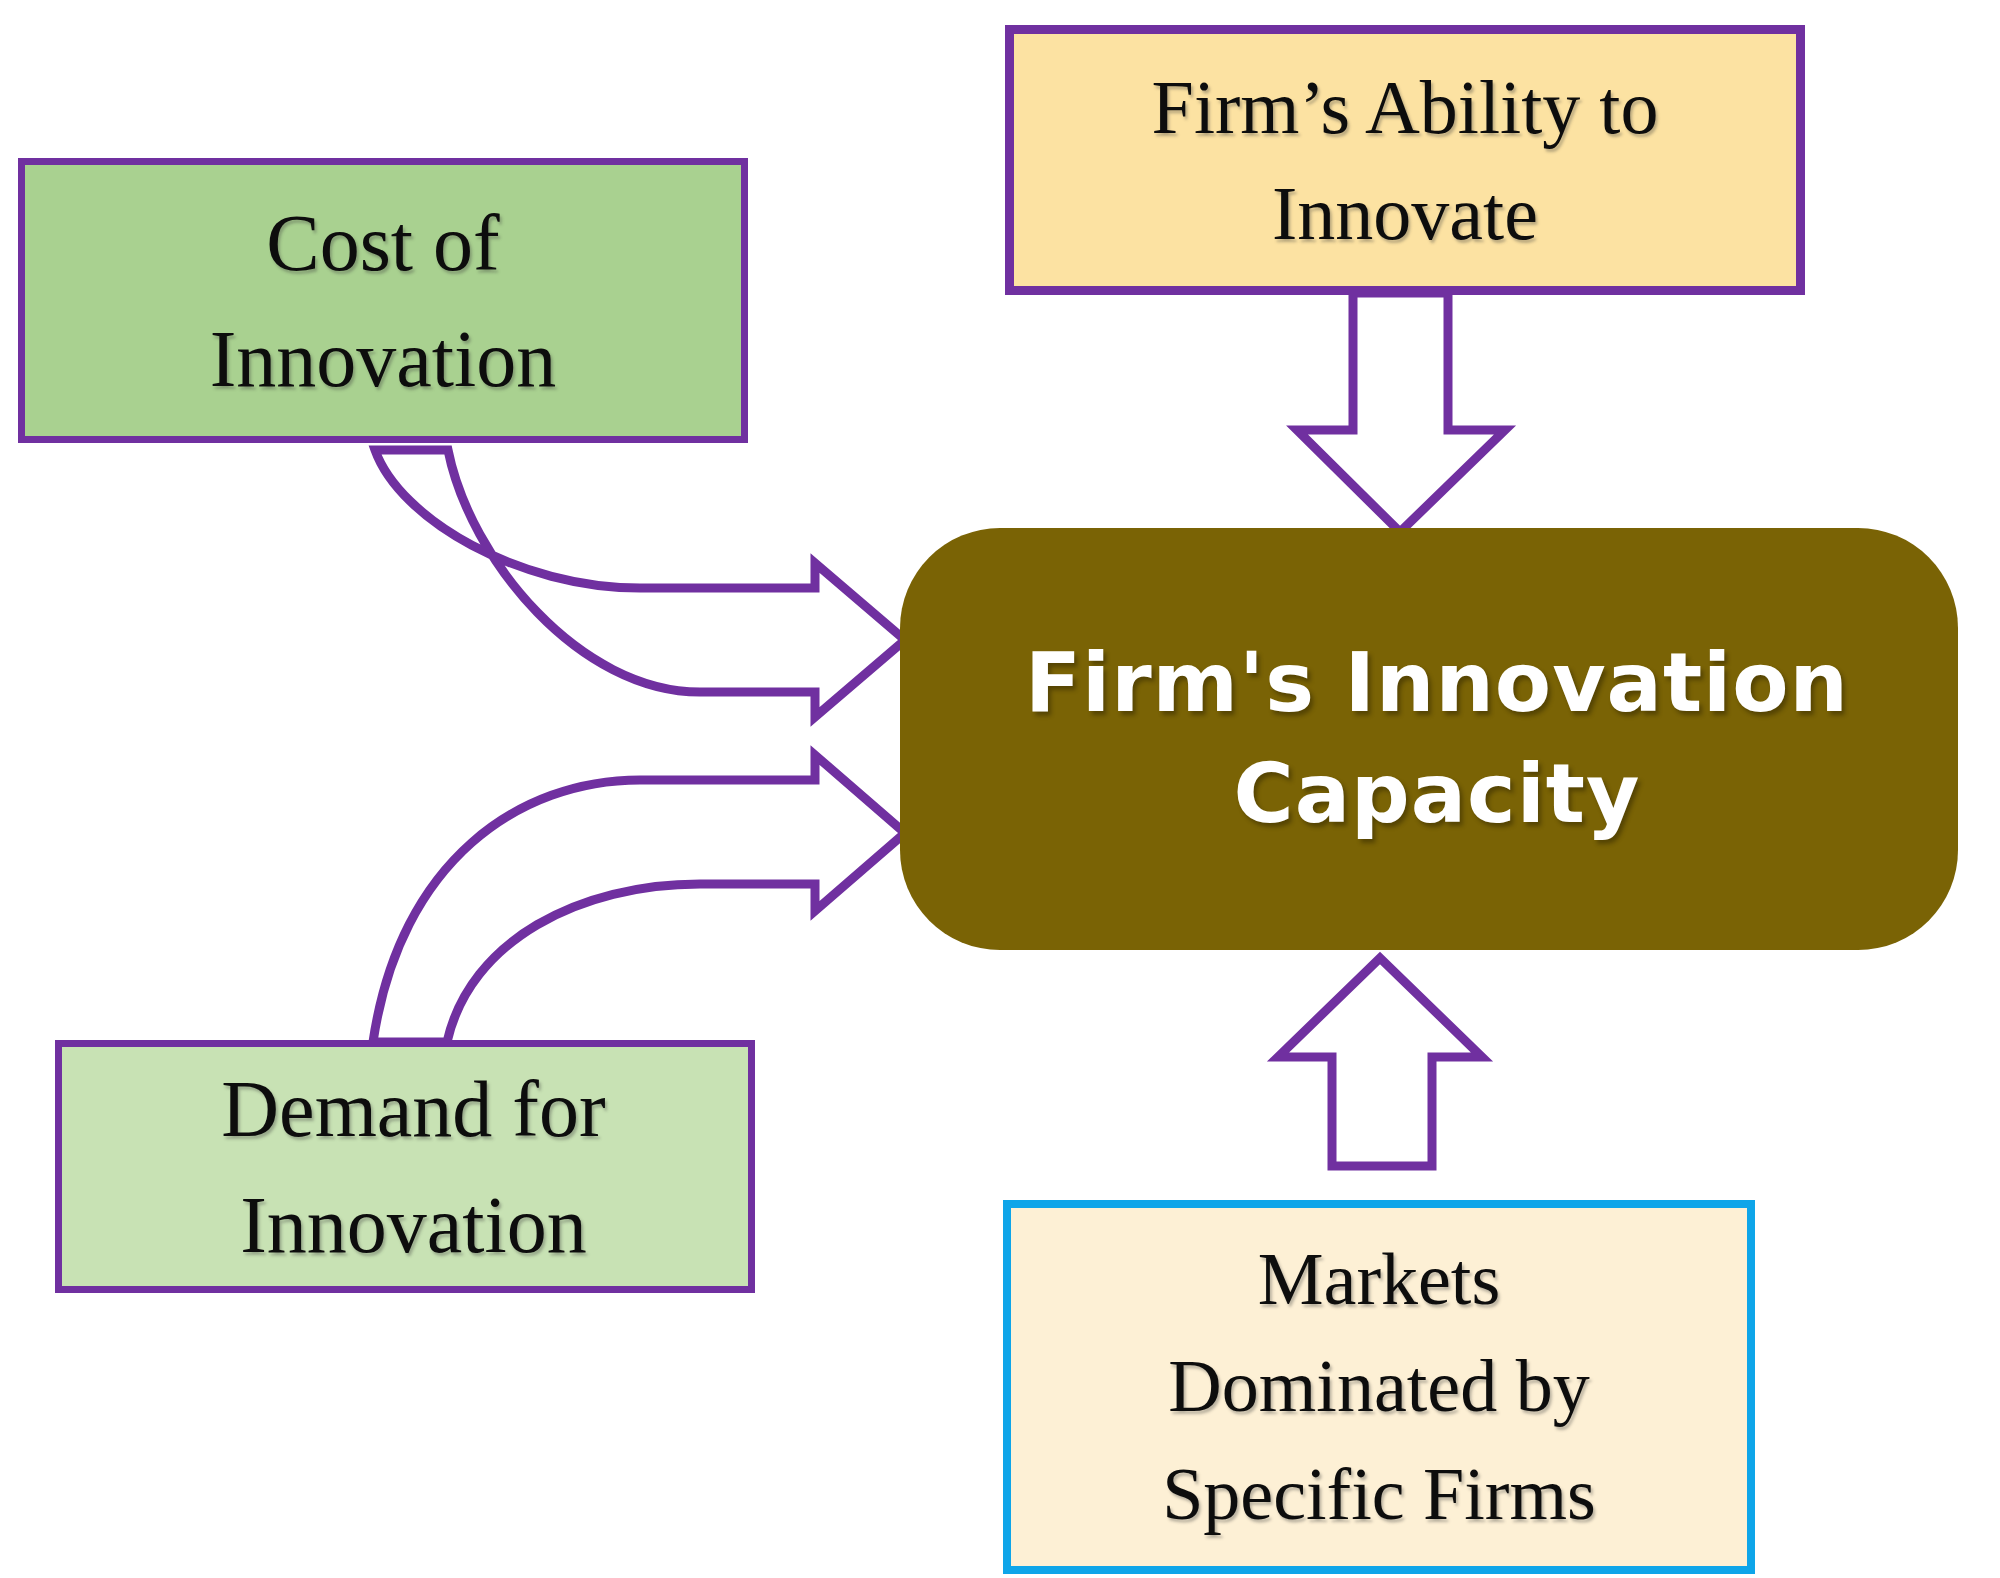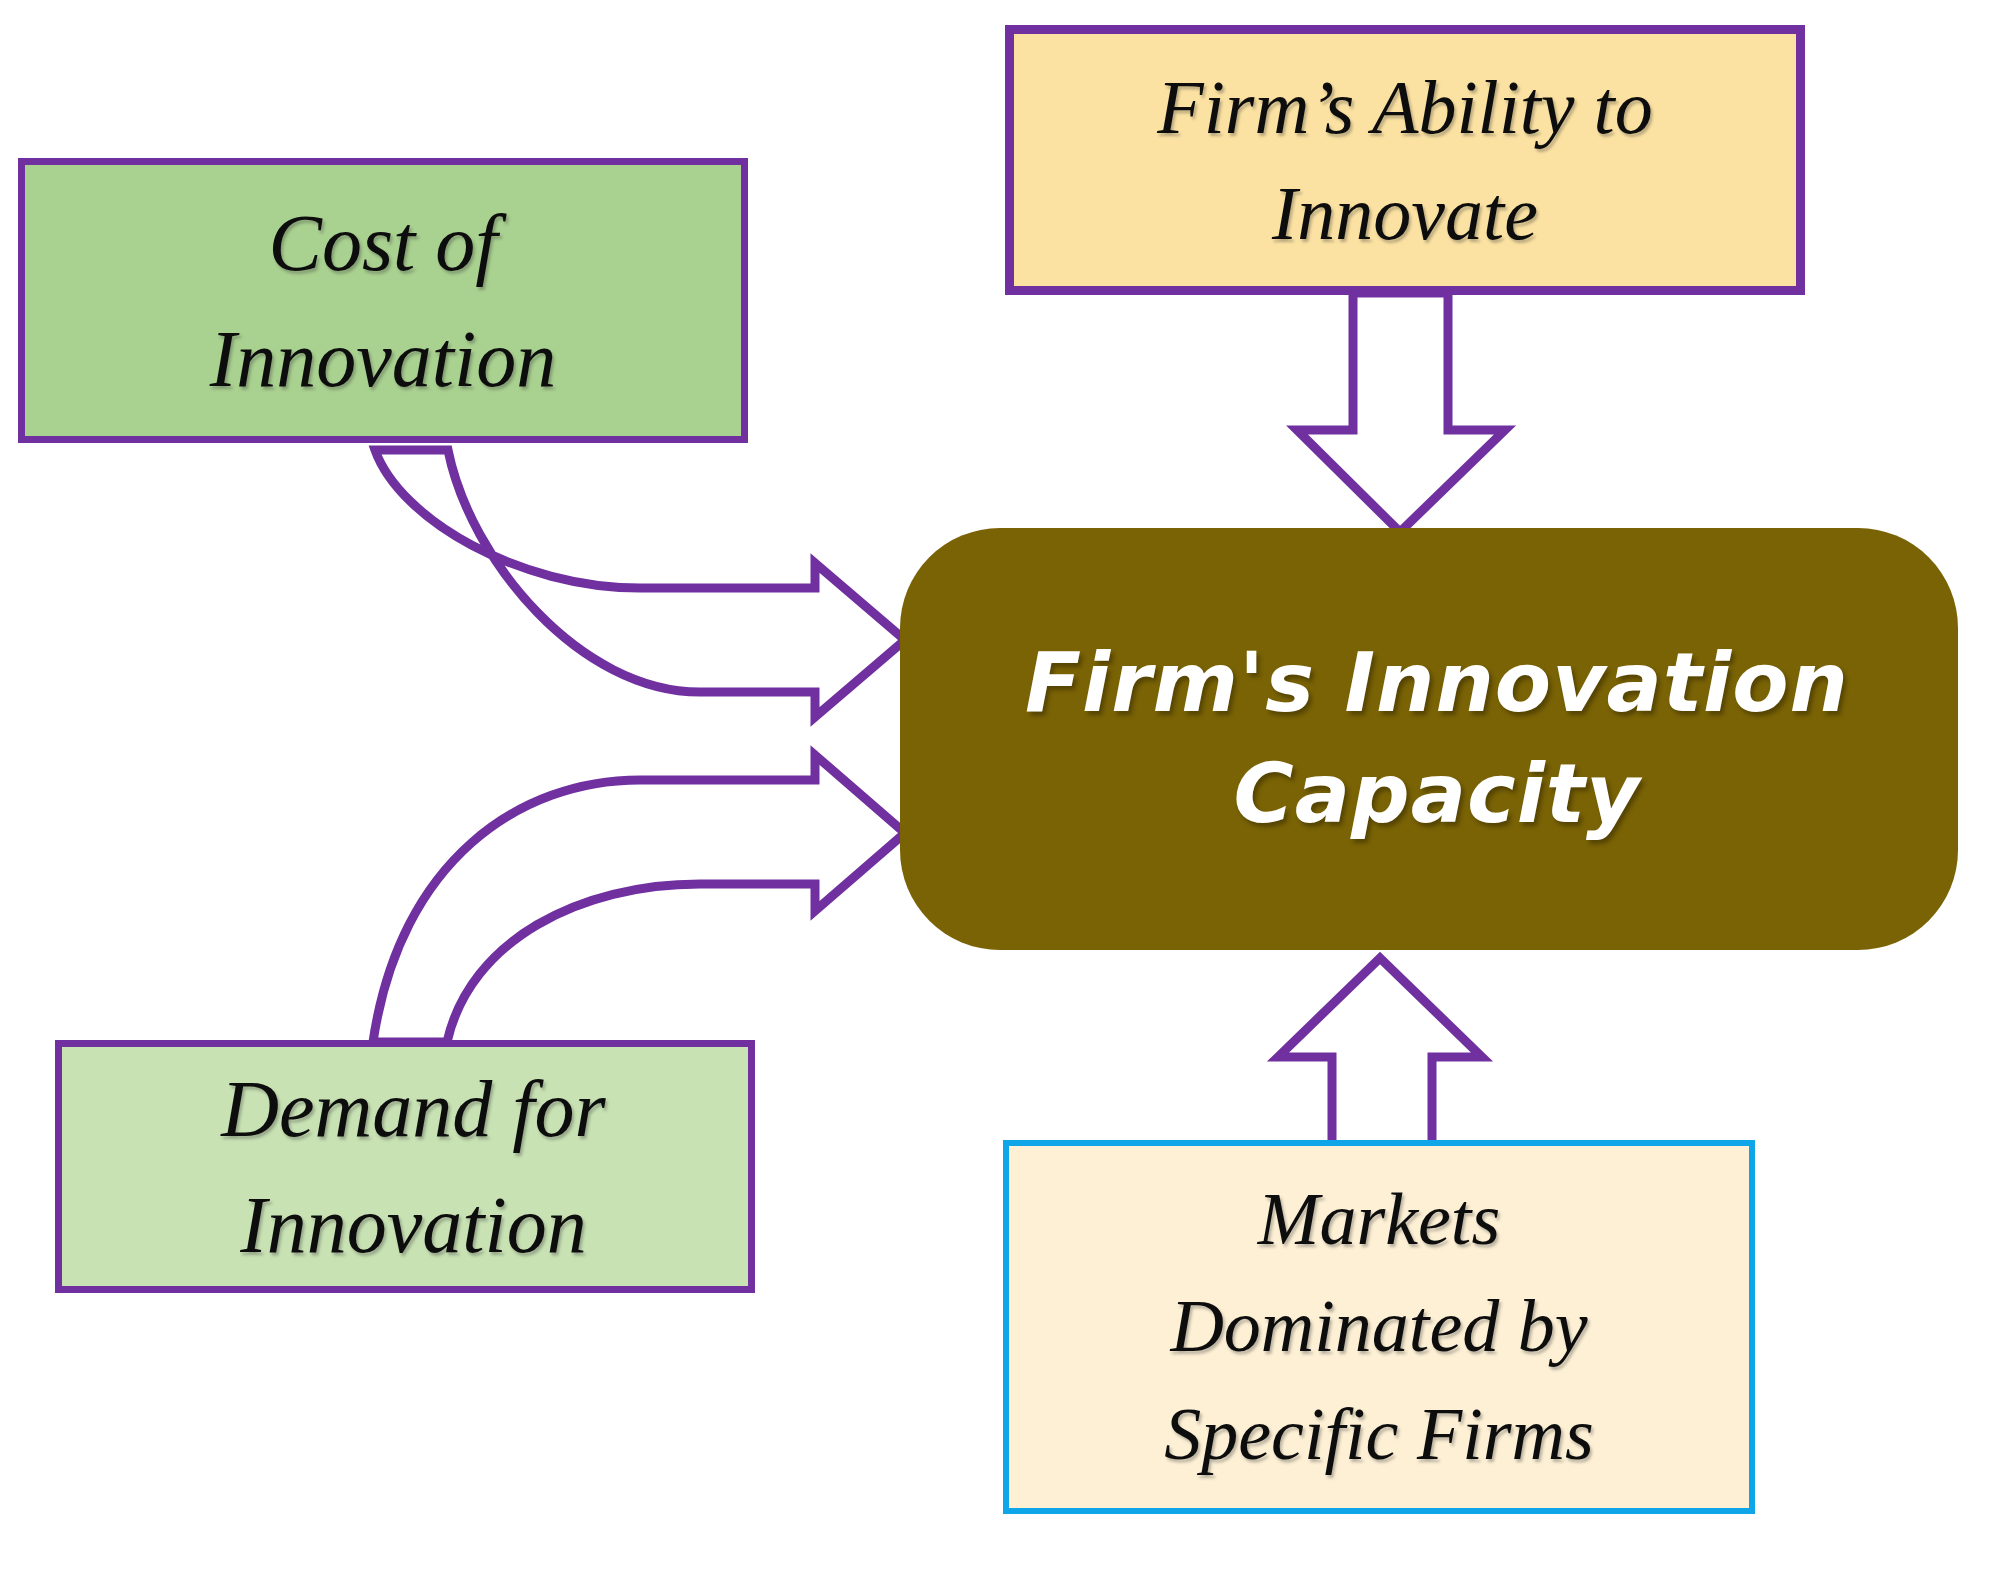--- a/index.html
+++ b/index.html
@@ -21,21 +21,20 @@
     width: 2000px;
     height: 1578px;
   }
   .node {
     position: absolute;
     box-sizing: border-box;
     display: flex;
     align-items: center;
     justify-content: center;
     text-align: center;
-    font-style: italic;
   }
   .node .label {
     white-space: pre-line;
     color: #0d0d0d;
     text-shadow: 2px 3px 3px rgba(60,60,60,0.35);
   }
   .node-cost {
     left: 18px; top: 158px;
     width: 730px; height: 285px;
     background: #a9d190;
@@ -70,24 +69,24 @@
 
   .node-demand {
     left: 55px; top: 1040px;
     width: 700px; height: 253px;
     background: #c8e2b4;
     border: 7px solid #7030a0;
   }
   .node-demand .label { font-size: 80px; line-height: 1.45; margin-left: 17px; }
 
   .node-markets {
-    left: 1003px; top: 1140px;
+    left: 1003px; top: 1200px;
     width: 752px; height: 374px;
     background: #fdf0d5;
-    border: 6px solid #0ea5e9;
+    border: 8px solid #0ea5e9;
   }
   .node-markets .label { font-size: 74px; line-height: 1.45; }
 
   .block-arrow {
     fill: #ffffff;
     stroke: #7030a0;
     stroke-width: 9;
     stroke-linejoin: miter;
   }
 </style>

